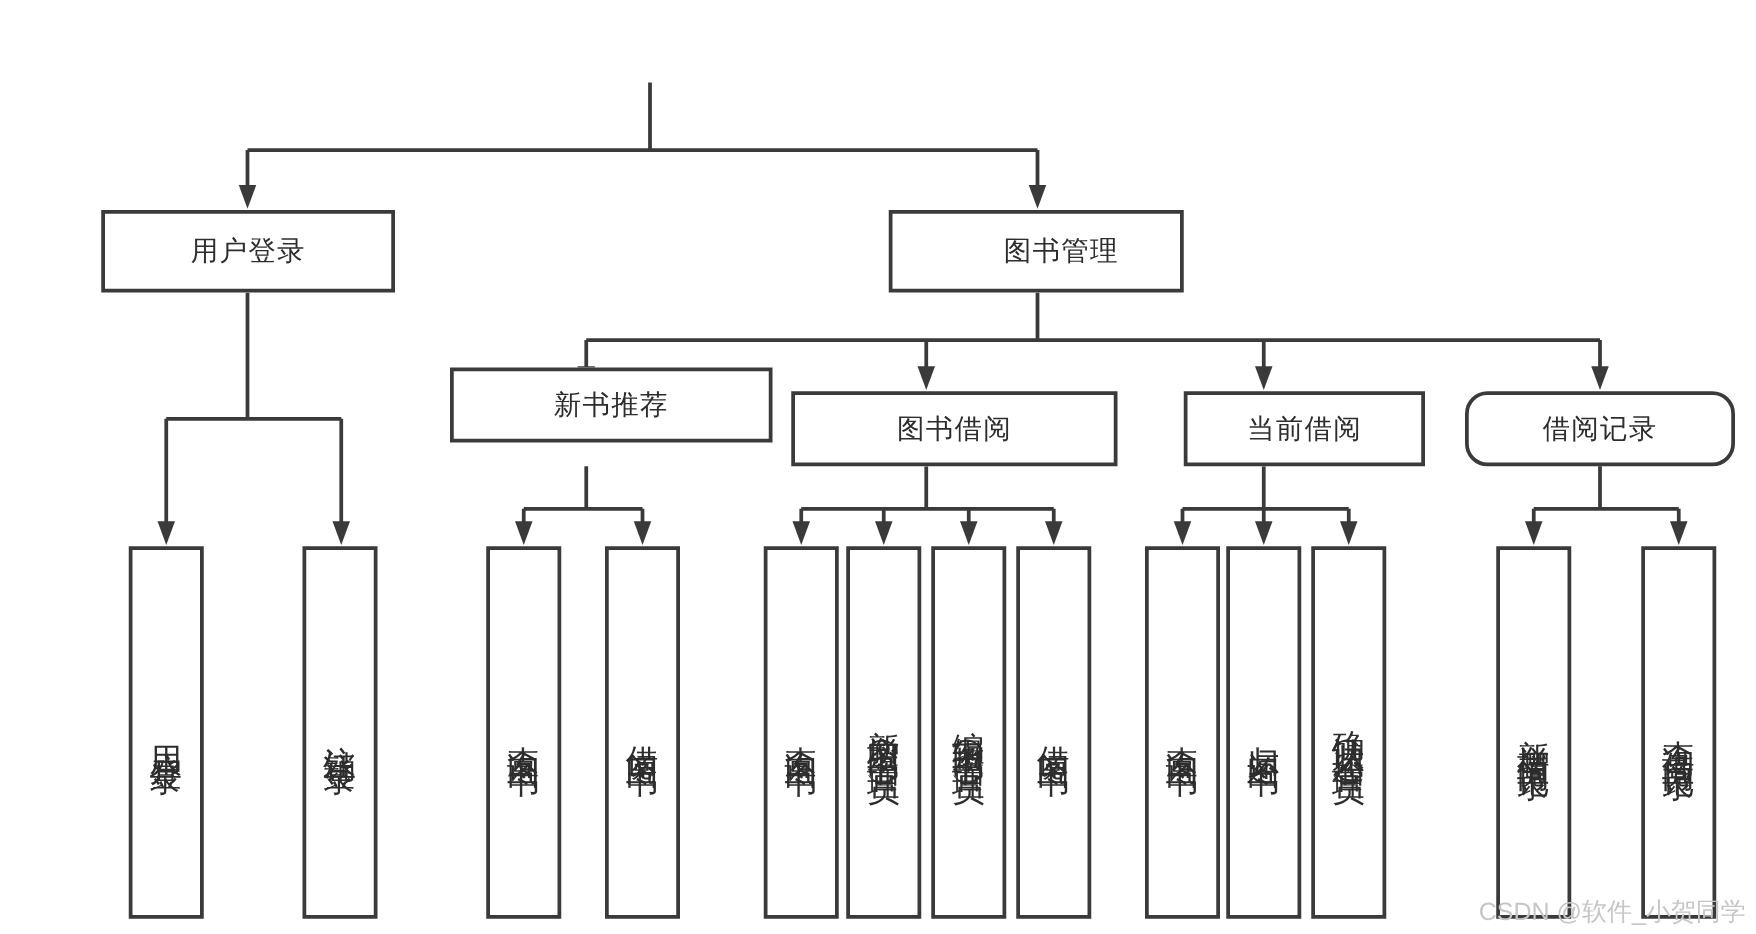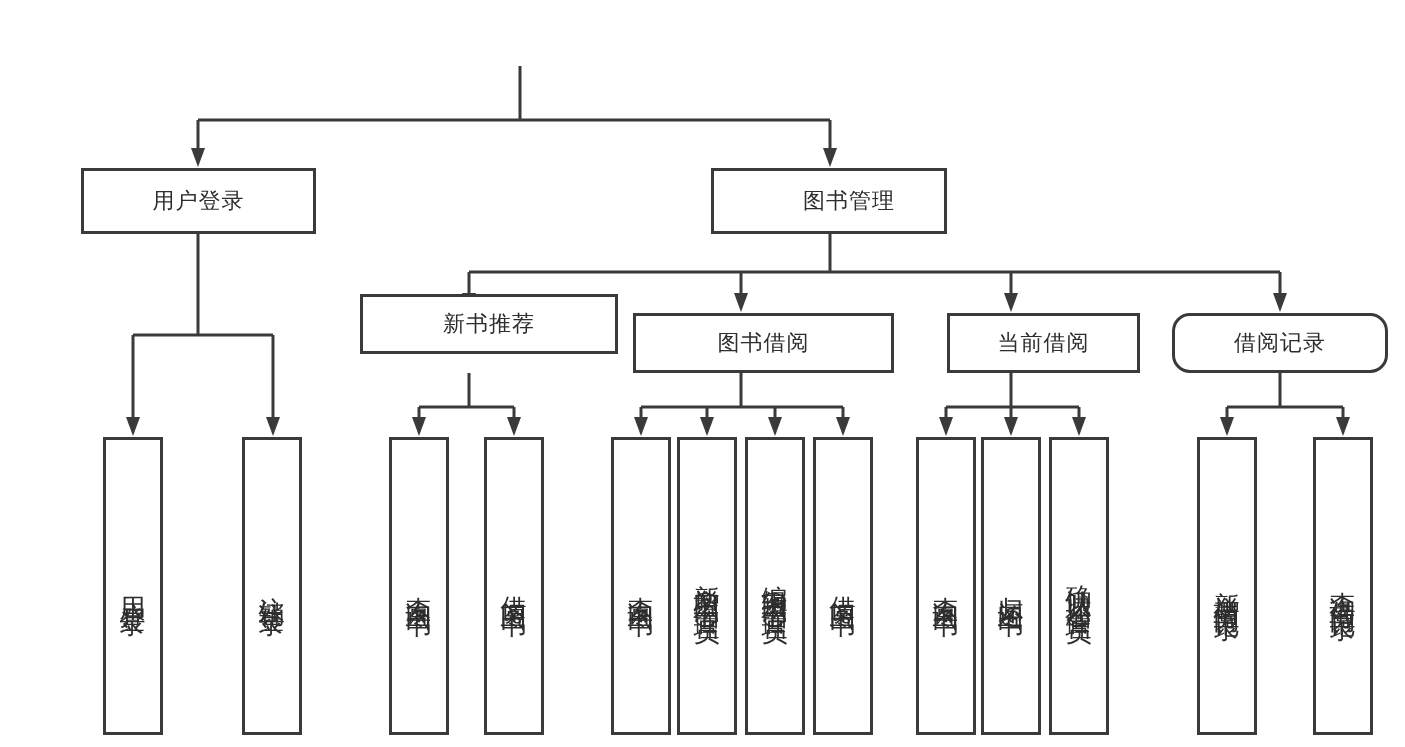--- a/index.html
+++ b/index.html
@@ -158,14 +158,15 @@
     <span class="vtext">确认归还（管理员）</span>
   </div>
 
   <div class="node leaf" style="left:1197px;">
     <span class="vtext">新增借阅记录</span>
   </div>
   <div class="node leaf" style="left:1313px;">
     <span class="vtext">查询借阅记录</span>
   </div>
 
+  <div class="watermark">CSDN @软件_小贺同学</div>
 
 </div>
 
 </body></html>

